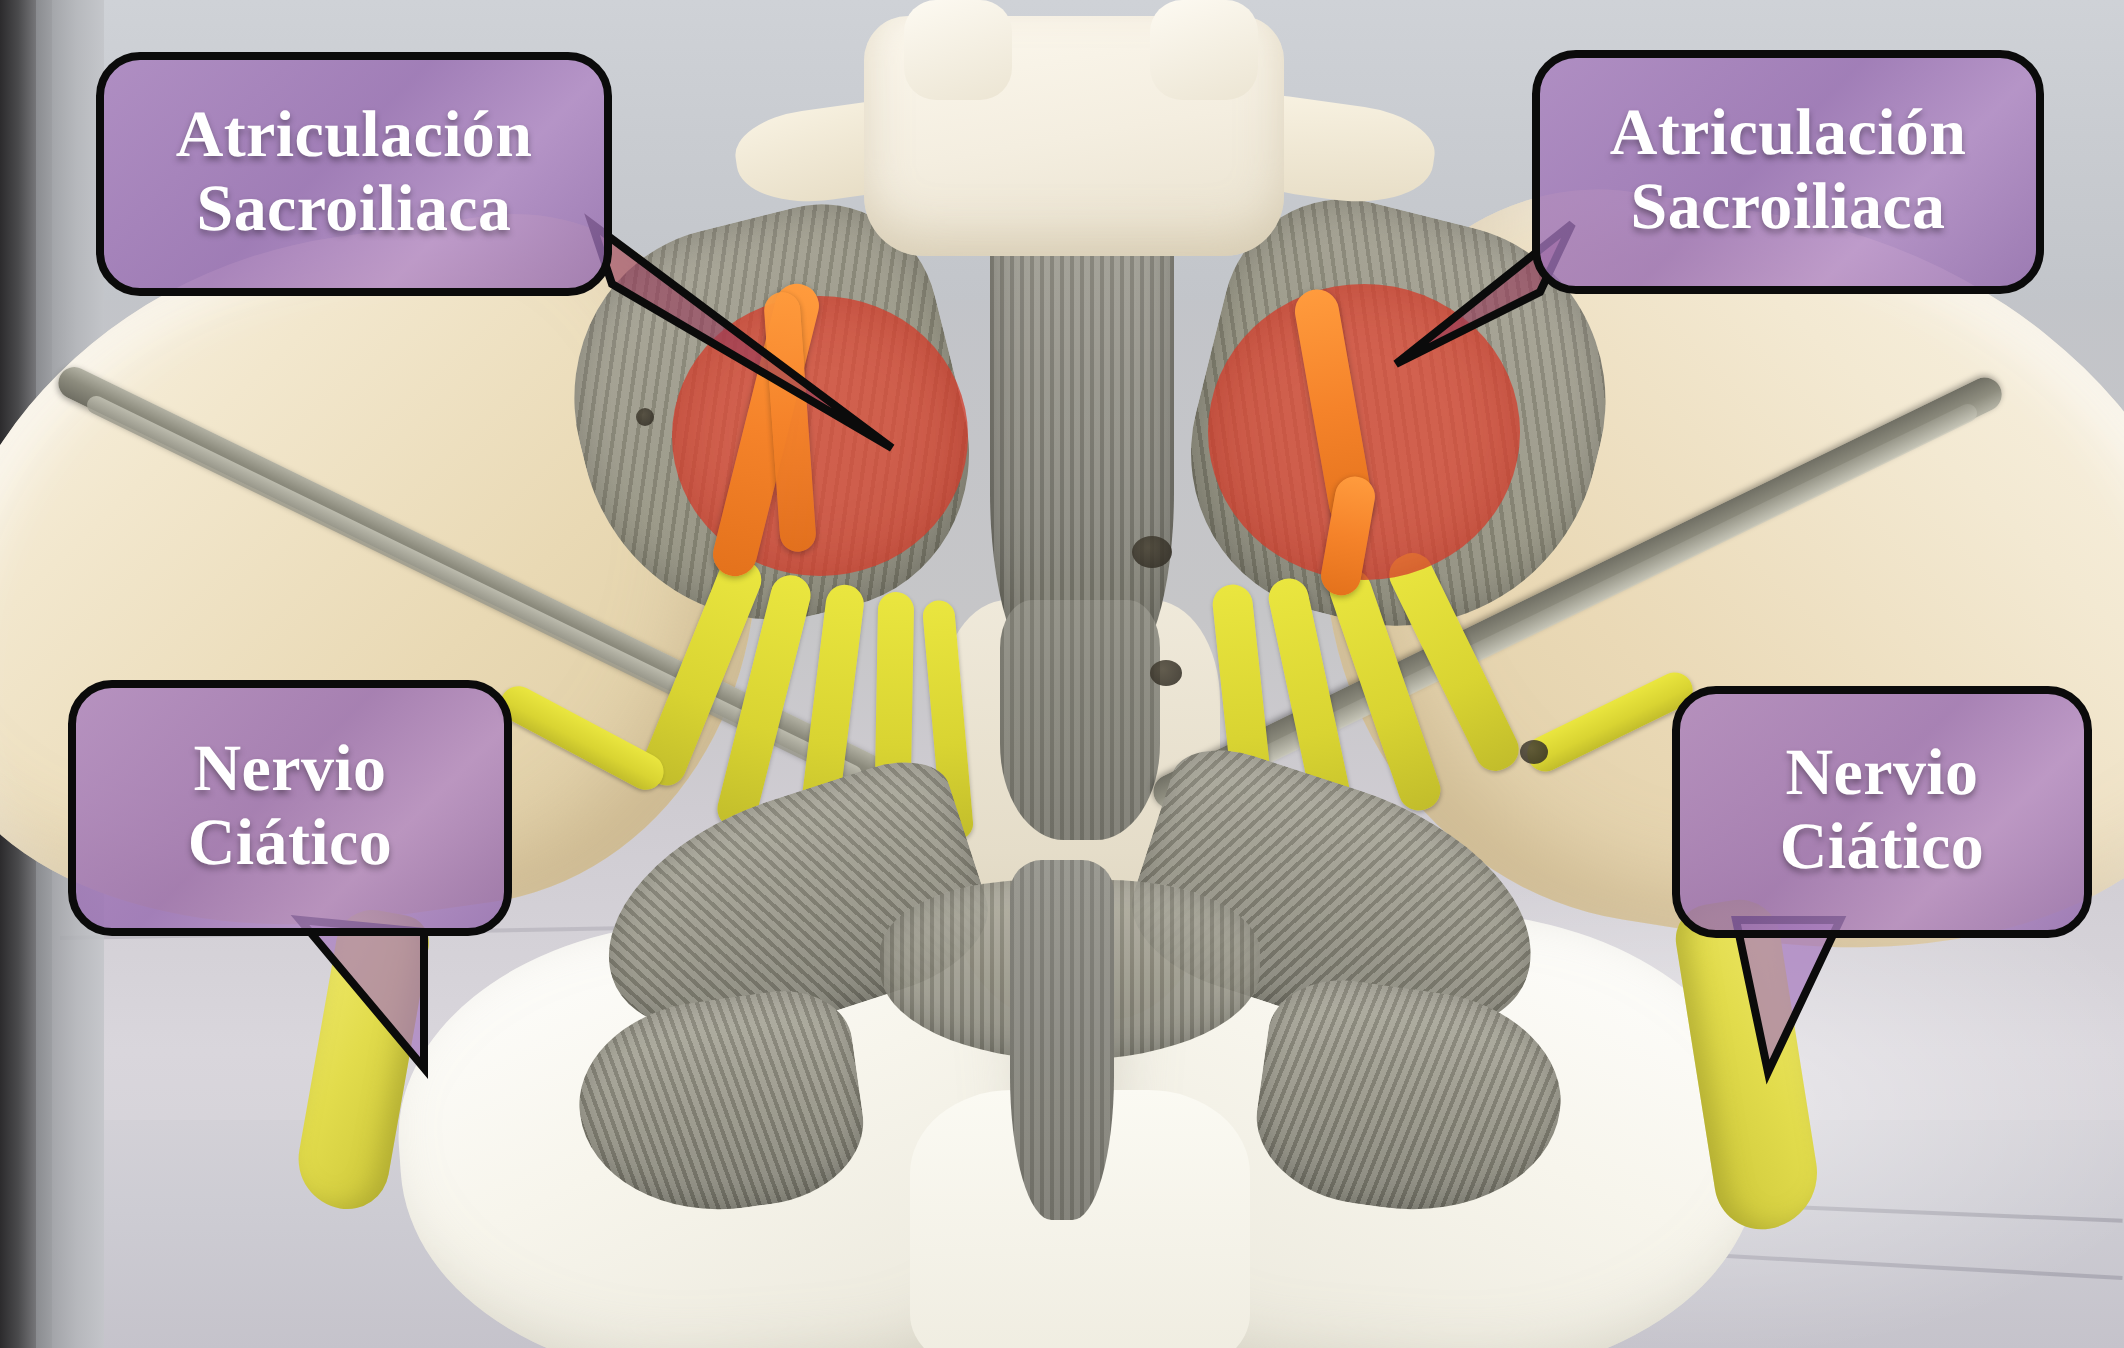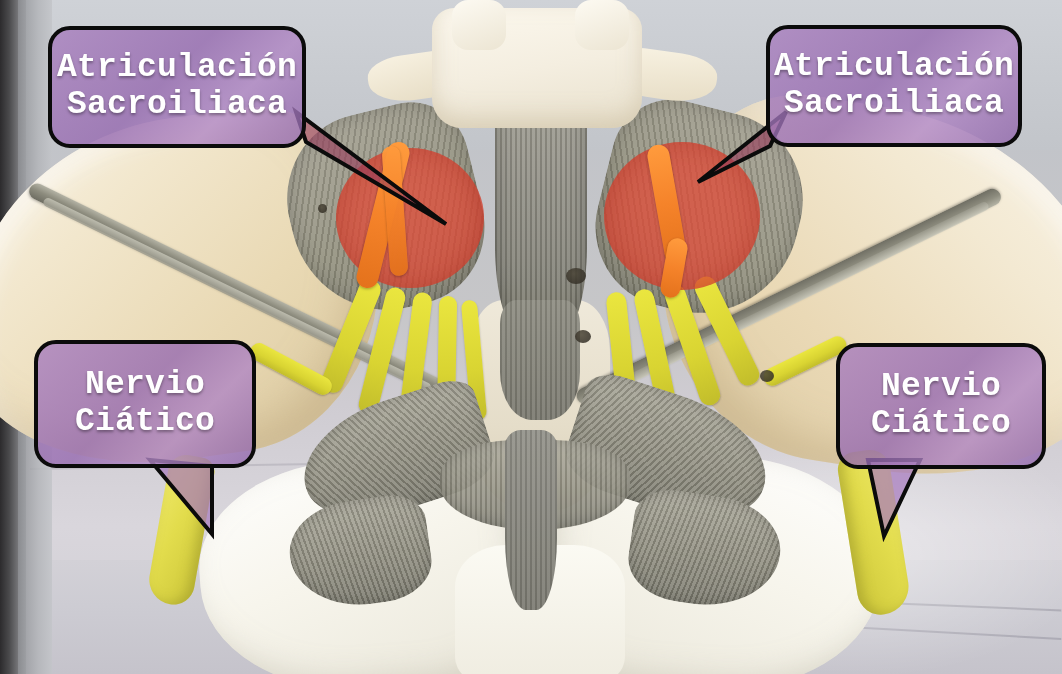--- a/index.html
+++ b/index.html
@@ -1,19 +1,19 @@
 <!DOCTYPE html>
 <html><head>
 <meta charset="utf-8">
 <title>Anatomia Pelvis</title>
 <style>
   html,body{margin:0;padding:0;background:#20232a;}
   #stage{
     position:relative;width:1062px;height:674px;overflow:hidden;
-    font-family:Liberation Mono, monospace;
+    font-family:Liberation Serif, serif;
     background:#14532d;
   }
   
   .photo{position:absolute;inset:0;overflow:hidden;}
   .layer{position:absolute;}
 
   
   .bg-base{inset:0;background:
      linear-gradient(180deg,#c9cbd0 0%,#c2c4c9 20%,#c6c6c8 46%,#cfccd2 60%,#d9d6dc 78%,#cfcdd3 100%);}
   .bg-leftedge{left:0;top:0;width:26px;height:674px;

